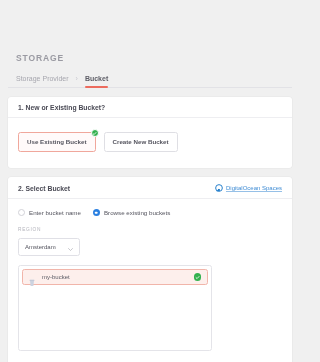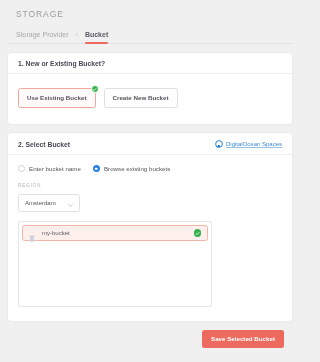--- a/index.html
+++ b/index.html
@@ -10,21 +10,22 @@
     overflow: hidden;
   }
   .page { width: 300px; height: 362px; position: relative; padding: 0 8px; }
 
   
   .page-title {
     font-size: 8.5px;
     letter-spacing: 0.9px;
     color: #9a9aa2;
     padding: 9px 0 0 8px;
-    font-weight: 400;
+    font-weight: 700;
+    margin-top: 44px;
   }
   .tabbar {
     display: flex;
     align-items: flex-end;
     gap: 7px;
     padding: 9px 0 0 8px;
     border-bottom: 1px solid #e2e2e6;
     height: 25px;
     margin-bottom: 0;
   }

